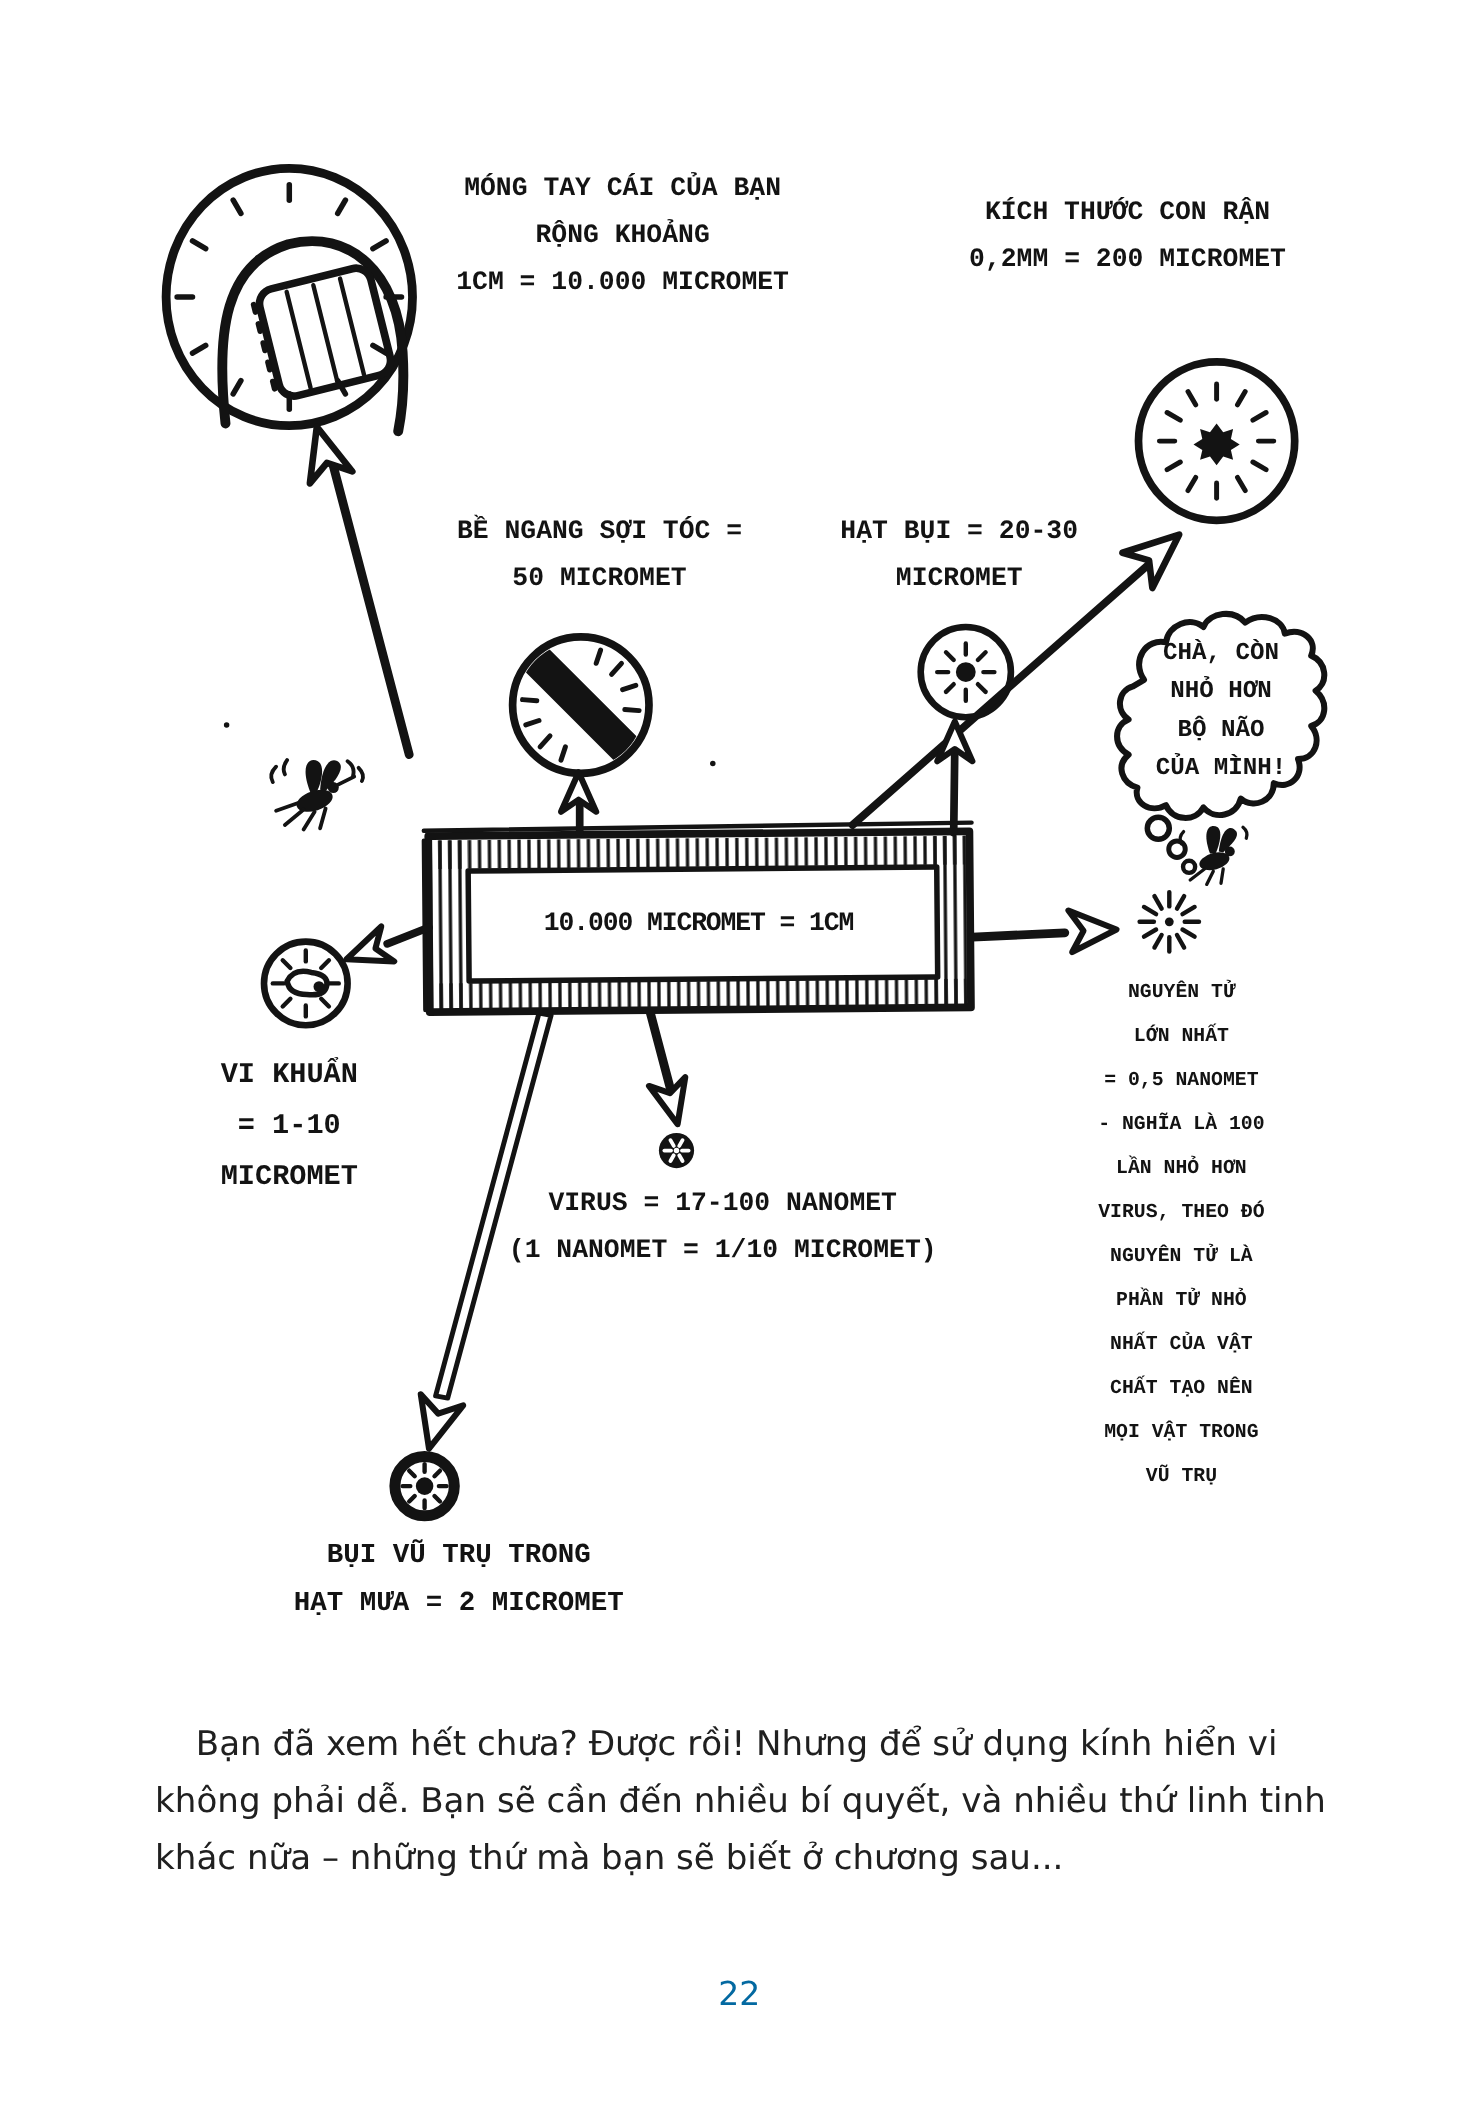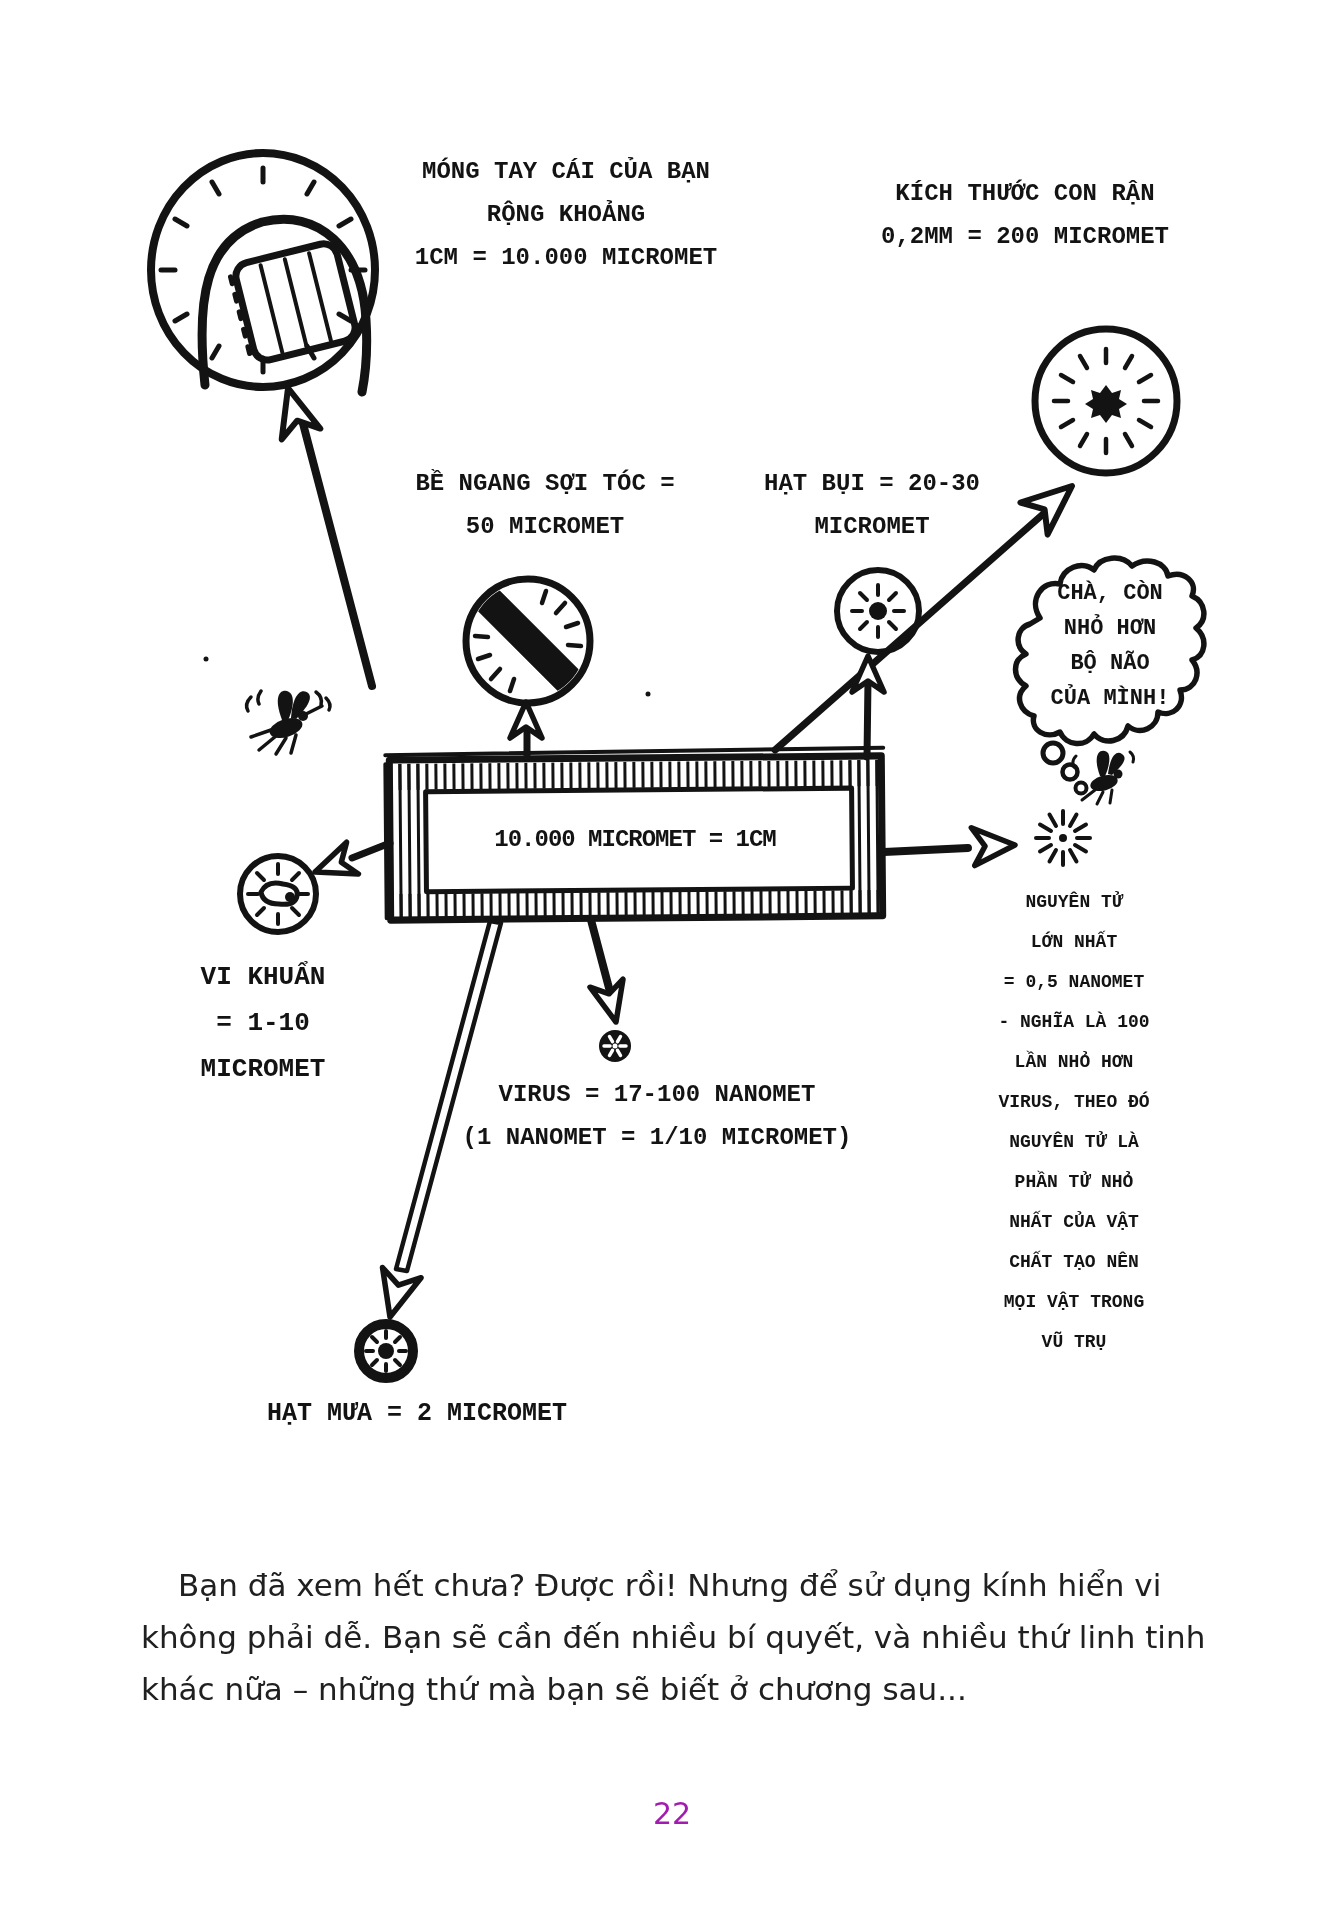--- a/index.html
+++ b/index.html
@@ -12,21 +12,21 @@
   .lbl-banner{font-size:24px;letter-spacing:-1px;line-height:44px;}
   .lbl-atom{font-size:18px;line-height:40px;}
   .lbl-bubble{font-size:22px;line-height:35px;}
   .lbl-cosmic{font-size:25px;line-height:44px;}
   .lbl-bacteria{font-size:26px;line-height:46px;}
   .para{position:absolute;white-space:nowrap;
         font-family:"DejaVu Sans","Liberation Sans",sans-serif;
         font-size:31px;line-height:44px;color:#202020;}
   .pagenum{position:absolute;transform:translateX(-50%);
         font-family:"DejaVu Sans","Liberation Sans",sans-serif;
-        font-size:30px;color:#a21caf;}
+        font-size:30px;color:#0369a1;}
 </style>
 </head>
 <body>
 
 <div id="page">
 
 <svg width="1343" height="1920" viewBox="0 0 1343 1920" stroke-linecap="round" stroke-linejoin="round">
   <defs>
     <pattern id="vlines" width="9" height="400" patternUnits="userSpaceOnUse">
       <line x1="4.5" y1="0" x2="4.5" y2="400" stroke="#131313" stroke-width="3"></line>
@@ -319,20 +319,21 @@
   <div>VIRUS, THEO ĐÓ</div>
   <div>NGUYÊN TỬ LÀ</div>
   <div>PHẦN TỬ NHỎ</div>
   <div>NHẤT CỦA VẬT</div>
   <div>CHẤT TẠO NÊN</div>
   <div>MỌI VẬT TRONG</div>
   <div>VŨ TRỤ</div>
 </div>
 
 <div class="lbl lbl-cosmic" style="left:417px;top:1392px;">
+  <div>BỤI VŨ TRỤ TRONG</div>
   <div>HẠT MƯA = 2 MICROMET</div>
 </div>
 
 <div class="para" style="left:178px;top:1563px;">Bạn đã xem hết chưa? Được rồi! Nhưng để sử dụng kính hiển vi</div>
 <div class="para" style="left:141px;top:1667px;">khác nữa – những thứ mà bạn sẽ biết ở chương sau...</div>
 <div class="para" style="left:141px;top:1615px;">không phải dễ. Bạn sẽ cần đến nhiều bí quyết, và nhiều thứ linh tinh</div>
 
 <div class="pagenum" style="left:672px;top:1796px;">22</div>
 
 </div>

